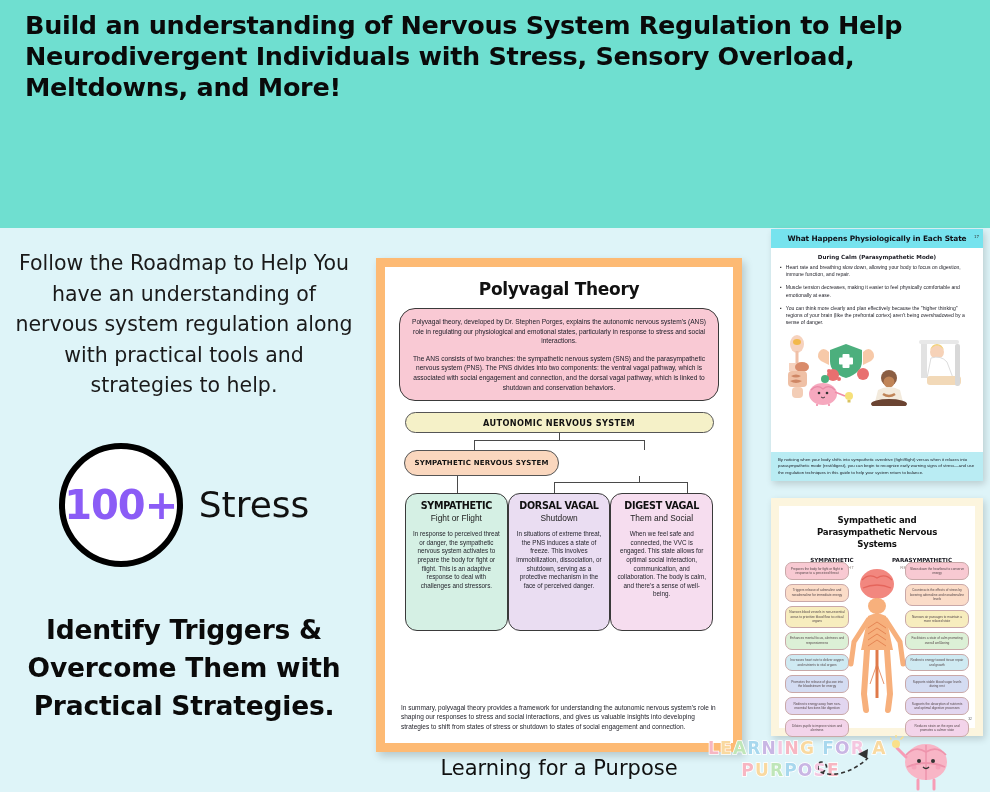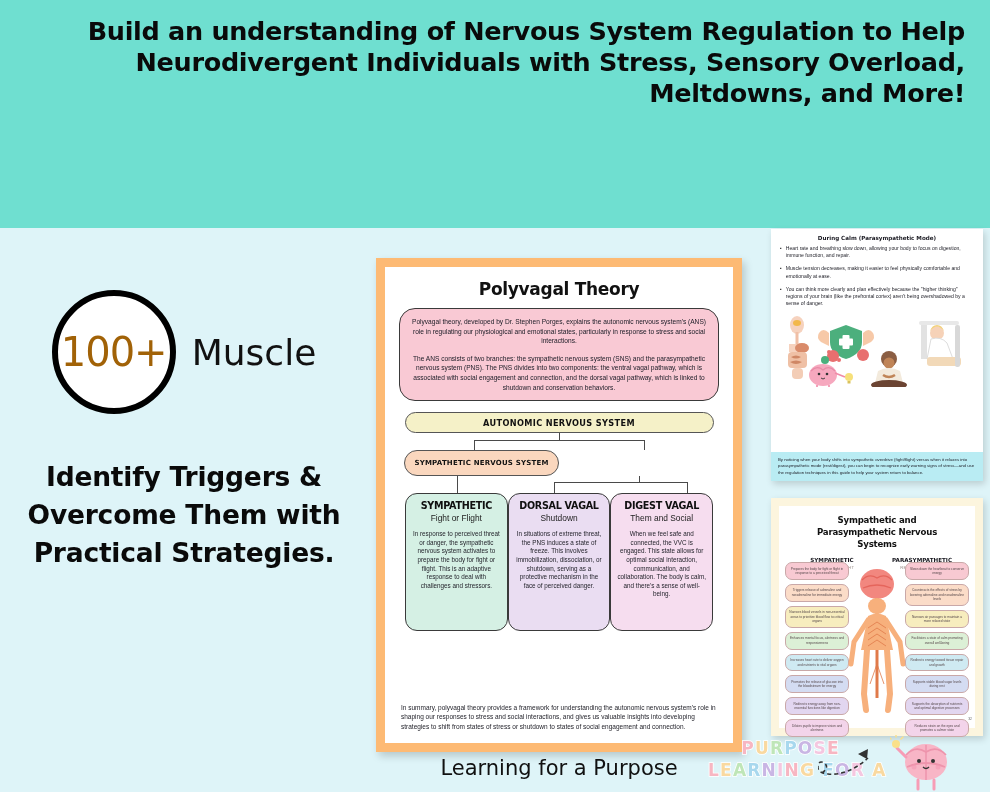--- a/index.html
+++ b/index.html
@@ -29,23 +29,22 @@
     paint-order: stroke fill;
     text-align: center;
     white-space: nowrap;
   }
   .banner-sub {
     font-family: "DejaVu Sans", sans-serif;
     font-weight: 700;
     font-size: 25.5px;
     line-height: 31px;
     color: #0a0a0a;
-    text-align: right;
+    text-align: left;
     width: 940px;
-    margin-top: 6px;
     letter-spacing: -0.3px;
   }
 
   
   .left-col {
     position: absolute; left: 8px; top: 248px; width: 352px;
     display: flex; flex-direction: column; align-items: center;
   }
   .left-intro {
     font-family: "DejaVu Sans", sans-serif;
@@ -57,21 +56,21 @@
     margin-top: 42px; width: 100%;
   }
   .pages-circle {
     width: 124px; height: 124px; border-radius: 50%;
     border: 6px solid #000; background: #ffffff;
     display: flex; align-items: center; justify-content: center;
     flex: 0 0 auto;
   }
   .pages-num {
     font-family: "DejaVu Sans", sans-serif;
-    font-weight: 400; font-size: 40px; color: #a16207; letter-spacing: -1px;
+    font-weight: 700; font-size: 40px; color: #8b5cf6; letter-spacing: -1px;
   }
   .pages-label {
     font-family: "DejaVu Sans", sans-serif;
     font-size: 36px; color: #111; margin-left: 16px;
   }
   .left-cta {
     font-family: "DejaVu Sans", sans-serif;
     font-weight: 700; font-size: 26.5px; line-height: 38px;
     color: #0a0a0a; text-align: center; width: 340px; margin-top: 44px;
     letter-spacing: -0.2px;
@@ -228,25 +227,26 @@
 </head>
 <body>
 
 <div class="poster">
 
   <div class="banner">
     <div class="banner-sub">Build an understanding of Nervous System Regulation to Help Neurodivergent Individuals with Stress, Sensory Overload, Meltdowns, and More!</div>
   </div>
 
   <div class="left-col">
+    <div class="left-intro">Follow the Roadmap to Help You have an understanding of nervous system regulation along with practical tools and strategies to help.</div>
     <div class="pages-row">
       <div class="pages-circle">
         <span class="pages-num">100+</span>
       </div>
-      <span class="pages-label">Muscle</span>
+      <span class="pages-label">Stress</span>
     </div>
     <div class="left-cta">Identify Triggers &amp; Overcome Them with Practical Strategies.</div>
   </div>
 
   <div class="doc-page">
     <div class="doc-inner">
       <div class="doc-title">Polyvagal Theory</div>
 
       <div class="intro-box">
         <p>Polyvagal theory, developed by Dr. Stephen Porges, explains the autonomic nervous system's (ANS) role in regulating our physiological and emotional states, particularly in response to stress and social interactions.</p>
@@ -291,20 +291,24 @@
           <div class="sc-body">When we feel safe and connected, the VVC is engaged. This state allows for optimal social interaction, communication, and collaboration. The body is calm, and there's a sense of well-being.</div>
         </div>
       </div>
 
       <div class="summary">In summary, polyvagal theory provides a framework for understanding the autonomic nervous system's role in shaping our responses to stress and social interactions, and gives us valuable insights into developing strategies to shift from states of stress or shutdown to states of social engagement and connection.</div>
     </div>
   </div>
   <div class="doc-caption">Learning for a Purpose</div>
 
   <div class="card1">
+    <div class="card1-head">
+      <span>What Happens Physiologically in Each State</span>
+      <span class="pgno">17</span>
+    </div>
     <div class="card1-sub">During Calm (Parasympathetic Mode)</div>
     <div class="card1-bullets">
       <div class="bullet">
         <span class="dot">▪</span>
         <span class="txt">Heart rate and breathing slow down, allowing your body to focus on digestion, immune function, and repair.</span>
       </div>
       <div class="bullet">
         <span class="dot">▪</span>
         <span class="txt">Muscle tension decreases, making it easier to feel physically comfortable and emotionally at ease.</span>
       </div>
@@ -432,22 +436,22 @@
           <div class="c2chip" style="background:#F3D4EA">Reduces strain on the eyes and promotes a calmer state</div>
         </div>
 
         <div class="c2-pg">32</div>
       </div>
     </div>
   </div>
 
   <div class="logo">
     <div class="logo-text">
+      <div id="logo-l1"><span>L</span><span>E</span><span>A</span><span>R</span><span>N</span><span>I</span><span>N</span><span>G</span><span>&nbsp;</span><span>F</span><span>O</span><span>R</span><span>&nbsp;</span><span>A</span></div>
       <div id="logo-l2"><span>P</span><span>U</span><span>R</span><span>P</span><span>O</span><span>S</span><span>E</span></div>
-      <div id="logo-l1"><span>L</span><span>E</span><span>A</span><span>R</span><span>N</span><span>I</span><span>N</span><span>G</span><span>&nbsp;</span><span>F</span><span>O</span><span>R</span><span>&nbsp;</span><span>A</span></div>
     </div>
     <svg width="66" height="56" viewBox="0 0 66 56" style="position:absolute;left:190px;top:0;">
       <ellipse cx="36" cy="27" rx="21" ry="18" fill="#F8B5C6"></ellipse>
       <path d="M16 20 q9 -10 20 -3 q11 -7 20 3" stroke="#EE94AC" stroke-width="1.8" fill="none"></path>
       <path d="M17 32 q19 -8 38 0" stroke="#EE94AC" stroke-width="1.8" fill="none"></path>
       <path d="M36 10 v35" stroke="#EE94AC" stroke-width="1.5"></path>
       <circle cx="29" cy="26" r="2" fill="#333"></circle>
       <circle cx="43" cy="26" r="2" fill="#333"></circle>
       <path d="M33 32 q3 3 6 0" stroke="#333" stroke-width="1.3" fill="none"></path>
       <circle cx="24" cy="32" r="2.5" fill="#F59AB4" opacity="0.6"></circle>

